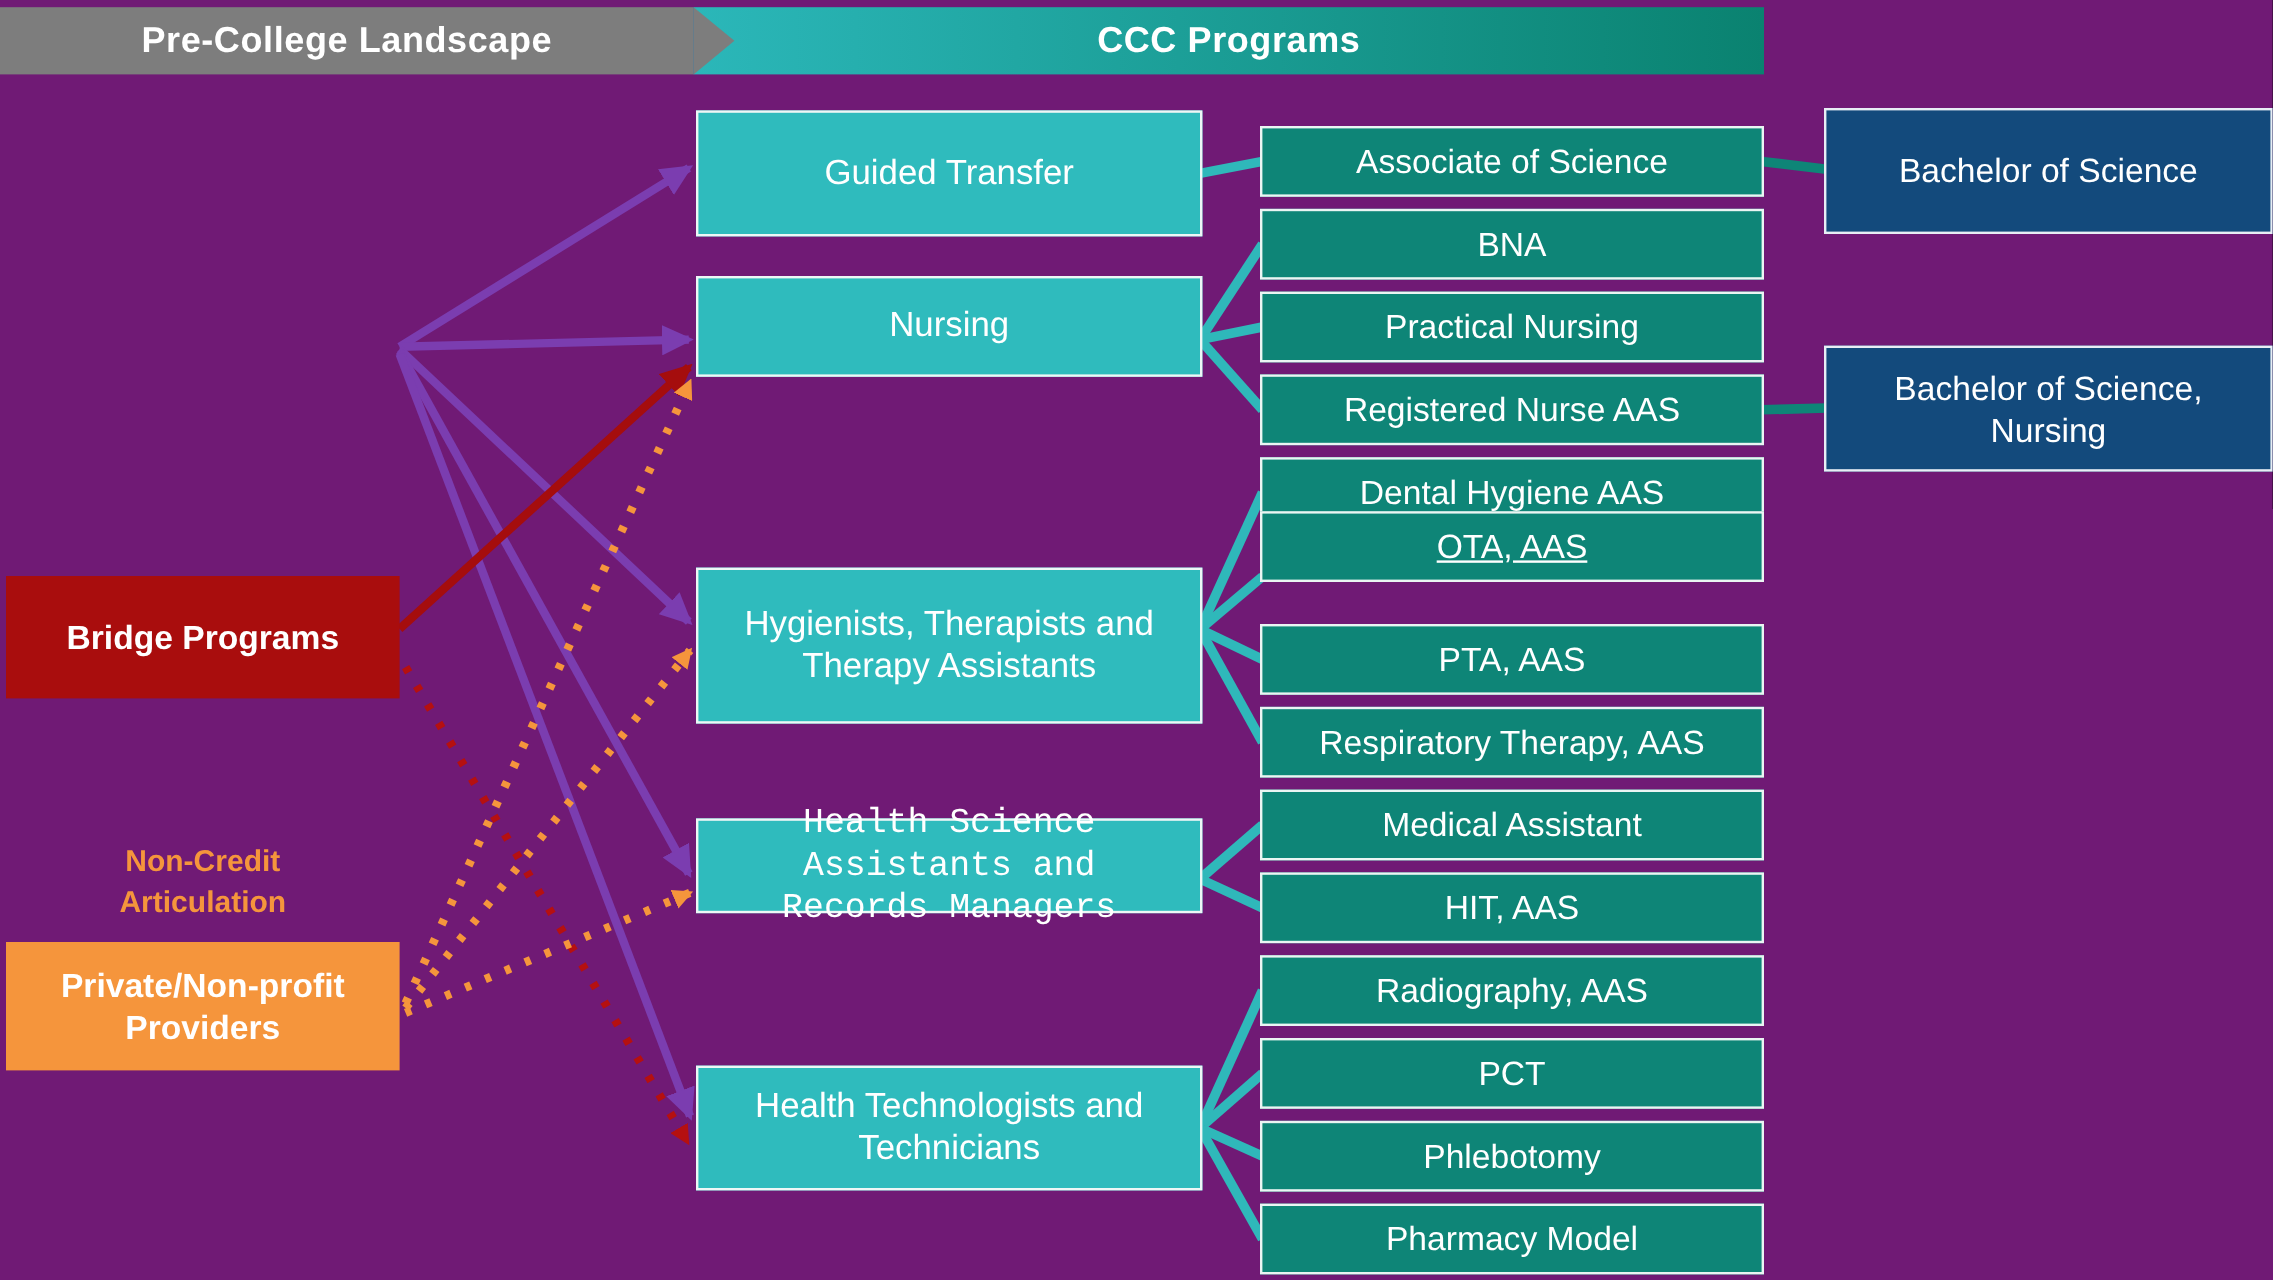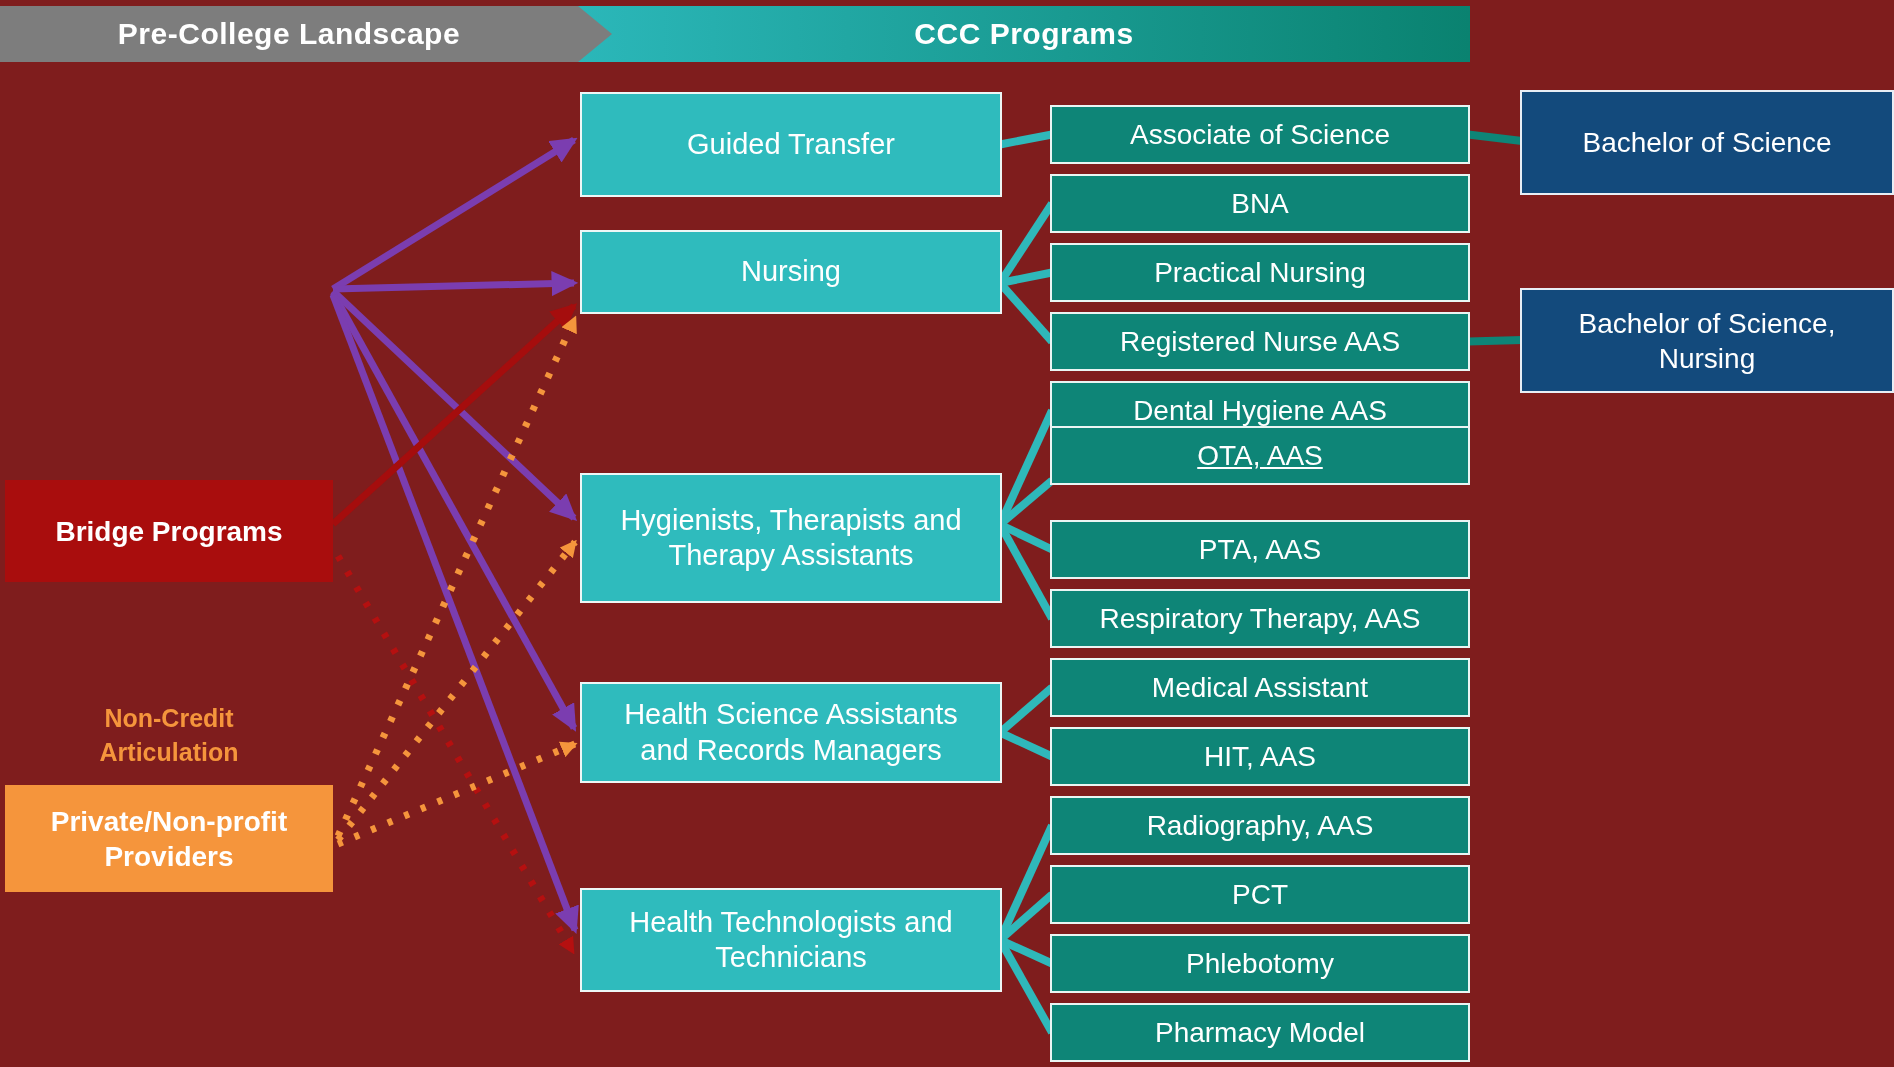--- a/index.html
+++ b/index.html
@@ -1,16 +1,16 @@
 <!DOCTYPE html>
 <html><head>
 <meta charset="utf-8">
 <style>
   html,body{margin:0;padding:0;background:#000;}
-  .stage{position:relative;width:1894px;height:1067px;background:#7f1d1d;overflow:hidden;
+  .stage{position:relative;width:1894px;height:1067px;background:#701a75;overflow:hidden;
          font-family:"Liberation Sans",sans-serif;}
   svg.edges{position:absolute;left:0;top:0;width:1894px;height:1067px;z-index:1;}
   .box{position:absolute;display:flex;align-items:center;justify-content:center;
        text-align:center;color:#fff;box-sizing:border-box;z-index:2;}
   .hdr{font-weight:bold;font-size:30px;letter-spacing:.5px;}
   .hdr-gray{left:0;top:6px;width:578px;height:56px;background:#7D7D7D;z-index:3;}
   .hdr-chevron{position:absolute;left:578px;top:6px;width:0;height:0;z-index:4;
        border-top:28px solid transparent;border-bottom:28px solid transparent;
        border-left:34px solid #7D7D7D;}
   .hdr-teal{left:578px;top:6px;width:892px;height:56px;
@@ -98,21 +98,21 @@
   <div id="programs-col">
       <div class="box program" style="top: 92px; height: 105px;">
         <span>Guided Transfer</span>
       </div>
       <div class="box program" style="top: 230px; height: 84px;">
         <span>Nursing</span>
       </div>
       <div class="box program" style="top: 473px; height: 130px;">
         <span>Hygienists, Therapists and Therapy Assistants</span>
       </div>
-      <div class="box program" style="top: 682px; height: 101px;">
+      <div class="box program" style="top: 682px; height: 79px; font-family: Liberation Mono, monospace;">
         <span>Health Science Assistants and Records Managers</span>
       </div>
       <div class="box program" style="top: 888px; height: 104px;">
         <span>Health Technologists and Technicians</span>
       </div>
     </div>
   <div id="credentials-col">
       <div class="box credential" style="top: 105px;">
         <span>Associate of Science</span>
       </div>

